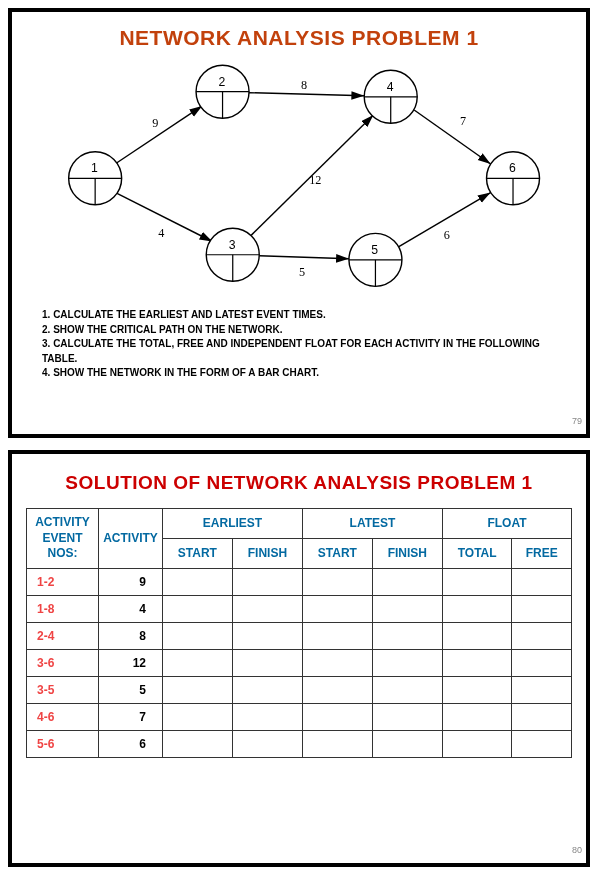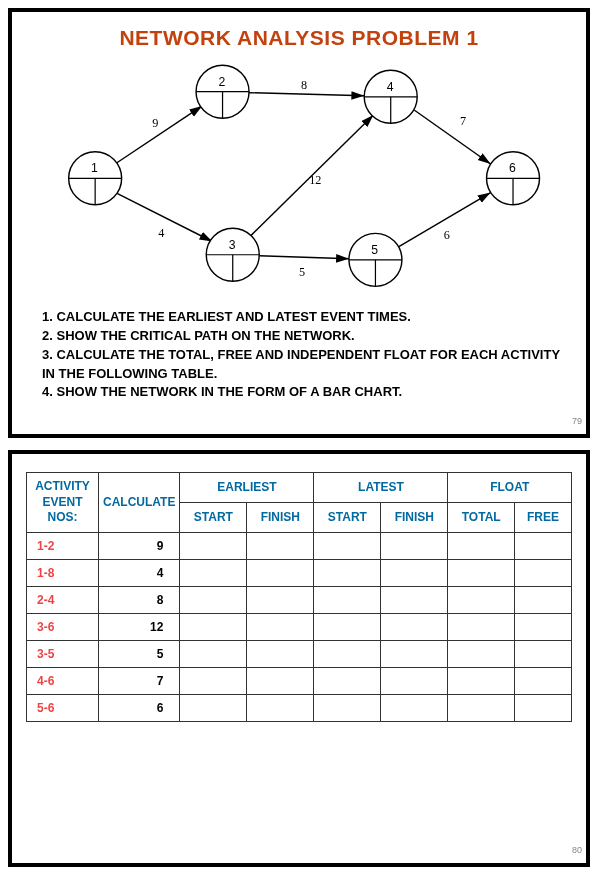--- a/index.html
+++ b/index.html
@@ -45,21 +45,21 @@
     .diagram {
       position: relative;
       height: 240px;
       margin-bottom: 12px;
     }
     .diagram svg {
       position: absolute;
       inset: 0;
     }
     .instructions {
-      font-size: 13px;
+      font-size: 10px;
       font-weight: bold;
       line-height: 1.45;
       padding: 0 2px;
     }
     .instructions ol {
       list-style-position: inside;
       padding-left: 0;
     }
     .instructions li {
       padding-left: 6px;
@@ -189,26 +189,27 @@
       <li>SHOW THE CRITICAL PATH ON THE NETWORK.</li>
       <li>CALCULATE THE TOTAL, FREE AND INDEPENDENT FLOAT FOR EACH ACTIVITY IN THE FOLLOWING TABLE.</li>
       <li>SHOW THE NETWORK IN THE FORM OF A BAR CHART.</li>
     </ol>
   </div>
 
   <div class="page-num">79</div>
 </div>
 
 <div class="slide slide-2">
+  <div class="title2">SOLUTION OF NETWORK ANALYSIS PROBLEM 1</div>
 
   <table class="sol-table">
     <thead>
       <tr>
         <th rowspan="2" style="width:72px; line-height:1.3;">ACTIVITY EVENT NOS:</th>
-        <th rowspan="2" style="width:64px;">CALCULATE</th>
+        <th rowspan="2" style="width:64px;">ACTIVITY</th>
         <th colspan="2">EARLIEST</th>
         <th colspan="2">LATEST</th>
         <th colspan="2">FLOAT</th>
       </tr>
       <tr>
         <th>START</th>
         <th>FINISH</th>
         <th>START</th>
         <th>FINISH</th>
         <th>TOTAL</th>

